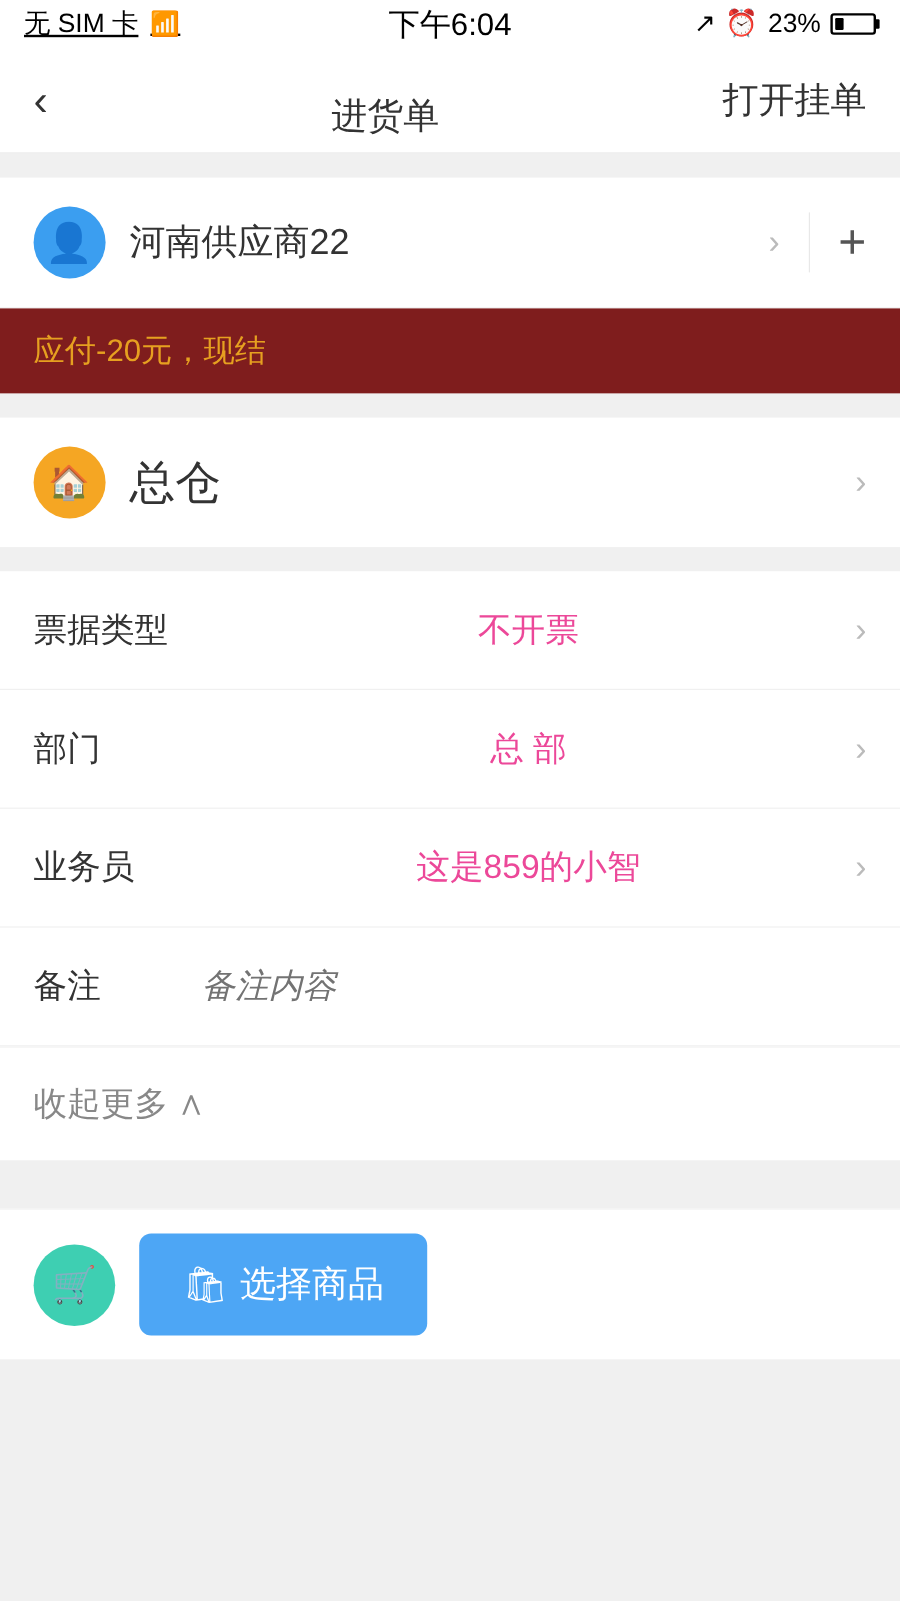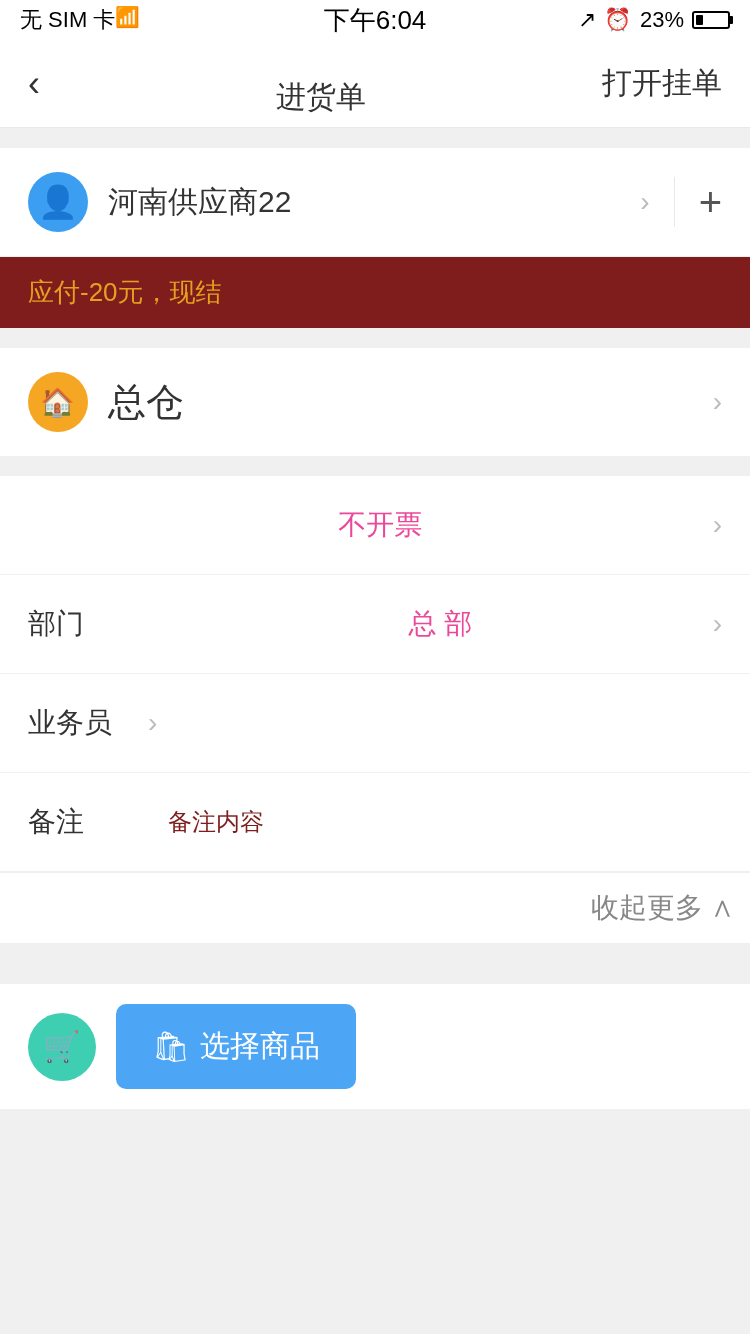--- a/index.html
+++ b/index.html
@@ -19,21 +19,24 @@
       background: #fff;
       display: flex;
       align-items: center;
       justify-content: space-between;
       padding: 0 20px;
       font-size: 22px;
       color: #000;
     }
     .status-left {
       display: flex;
+      align-items: center;
+      gap: 10px;
       font-size: 22px;
+      text-decoration: underline;
     }
     .status-center {
       font-size: 26px;
       font-weight: 500;
       position: absolute;
       left: 50%;
       transform: translateX(-50%);
     }
     .status-right {
       display: flex;
@@ -214,30 +217,31 @@
     }
     .form-value {
       flex: 1;
       font-size: 28px;
       color: #ec4899;
       padding-left: 20px;
       text-align: center;
     }
     .form-placeholder {
       flex: 1;
-      font-size: 24px;
-      color: #7f1d1d;
+      font-size: 28px;
+      color: #737373;
       padding-left: 20px;
+      font-style: italic;
     }
 
     
     .collapse-row {
       background: #fff;
-      text-align: right;
-      padding: 16px;
+      text-align: left;
+      padding: 28px;
       font-size: 28px;
       color: #888;
       border-top: 1px solid #f0f0f0;
       cursor: pointer;
     }
 
     
     .bottom-bar {
       background: #fff;
       display: flex;
@@ -336,32 +340,34 @@
   </div>
   <span class="warehouse-name">总仓</span>
   <span class="chevron-right">›</span>
 </div>
 
 <div class="section-gap"></div>
 
 <div class="form-section">
 
   <div class="form-row">
+    <span class="form-label">票据类型</span>
     <span class="form-value">不开票</span>
     <span class="chevron-right">›</span>
   </div>
 
   <div class="form-row">
     <span class="form-label">部门</span>
     <span class="form-value">总 部</span>
     <span class="chevron-right">›</span>
   </div>
 
   <div class="form-row">
     <span class="form-label">业务员</span>
+    <span class="form-value">这是859的小智</span>
     <span class="chevron-right">›</span>
   </div>
 
   <div class="form-row">
     <span class="form-label">备注</span>
     <span class="form-placeholder">备注内容</span>
   </div>
 
   <div class="collapse-row">
     <span>收起更多 ∧</span>

